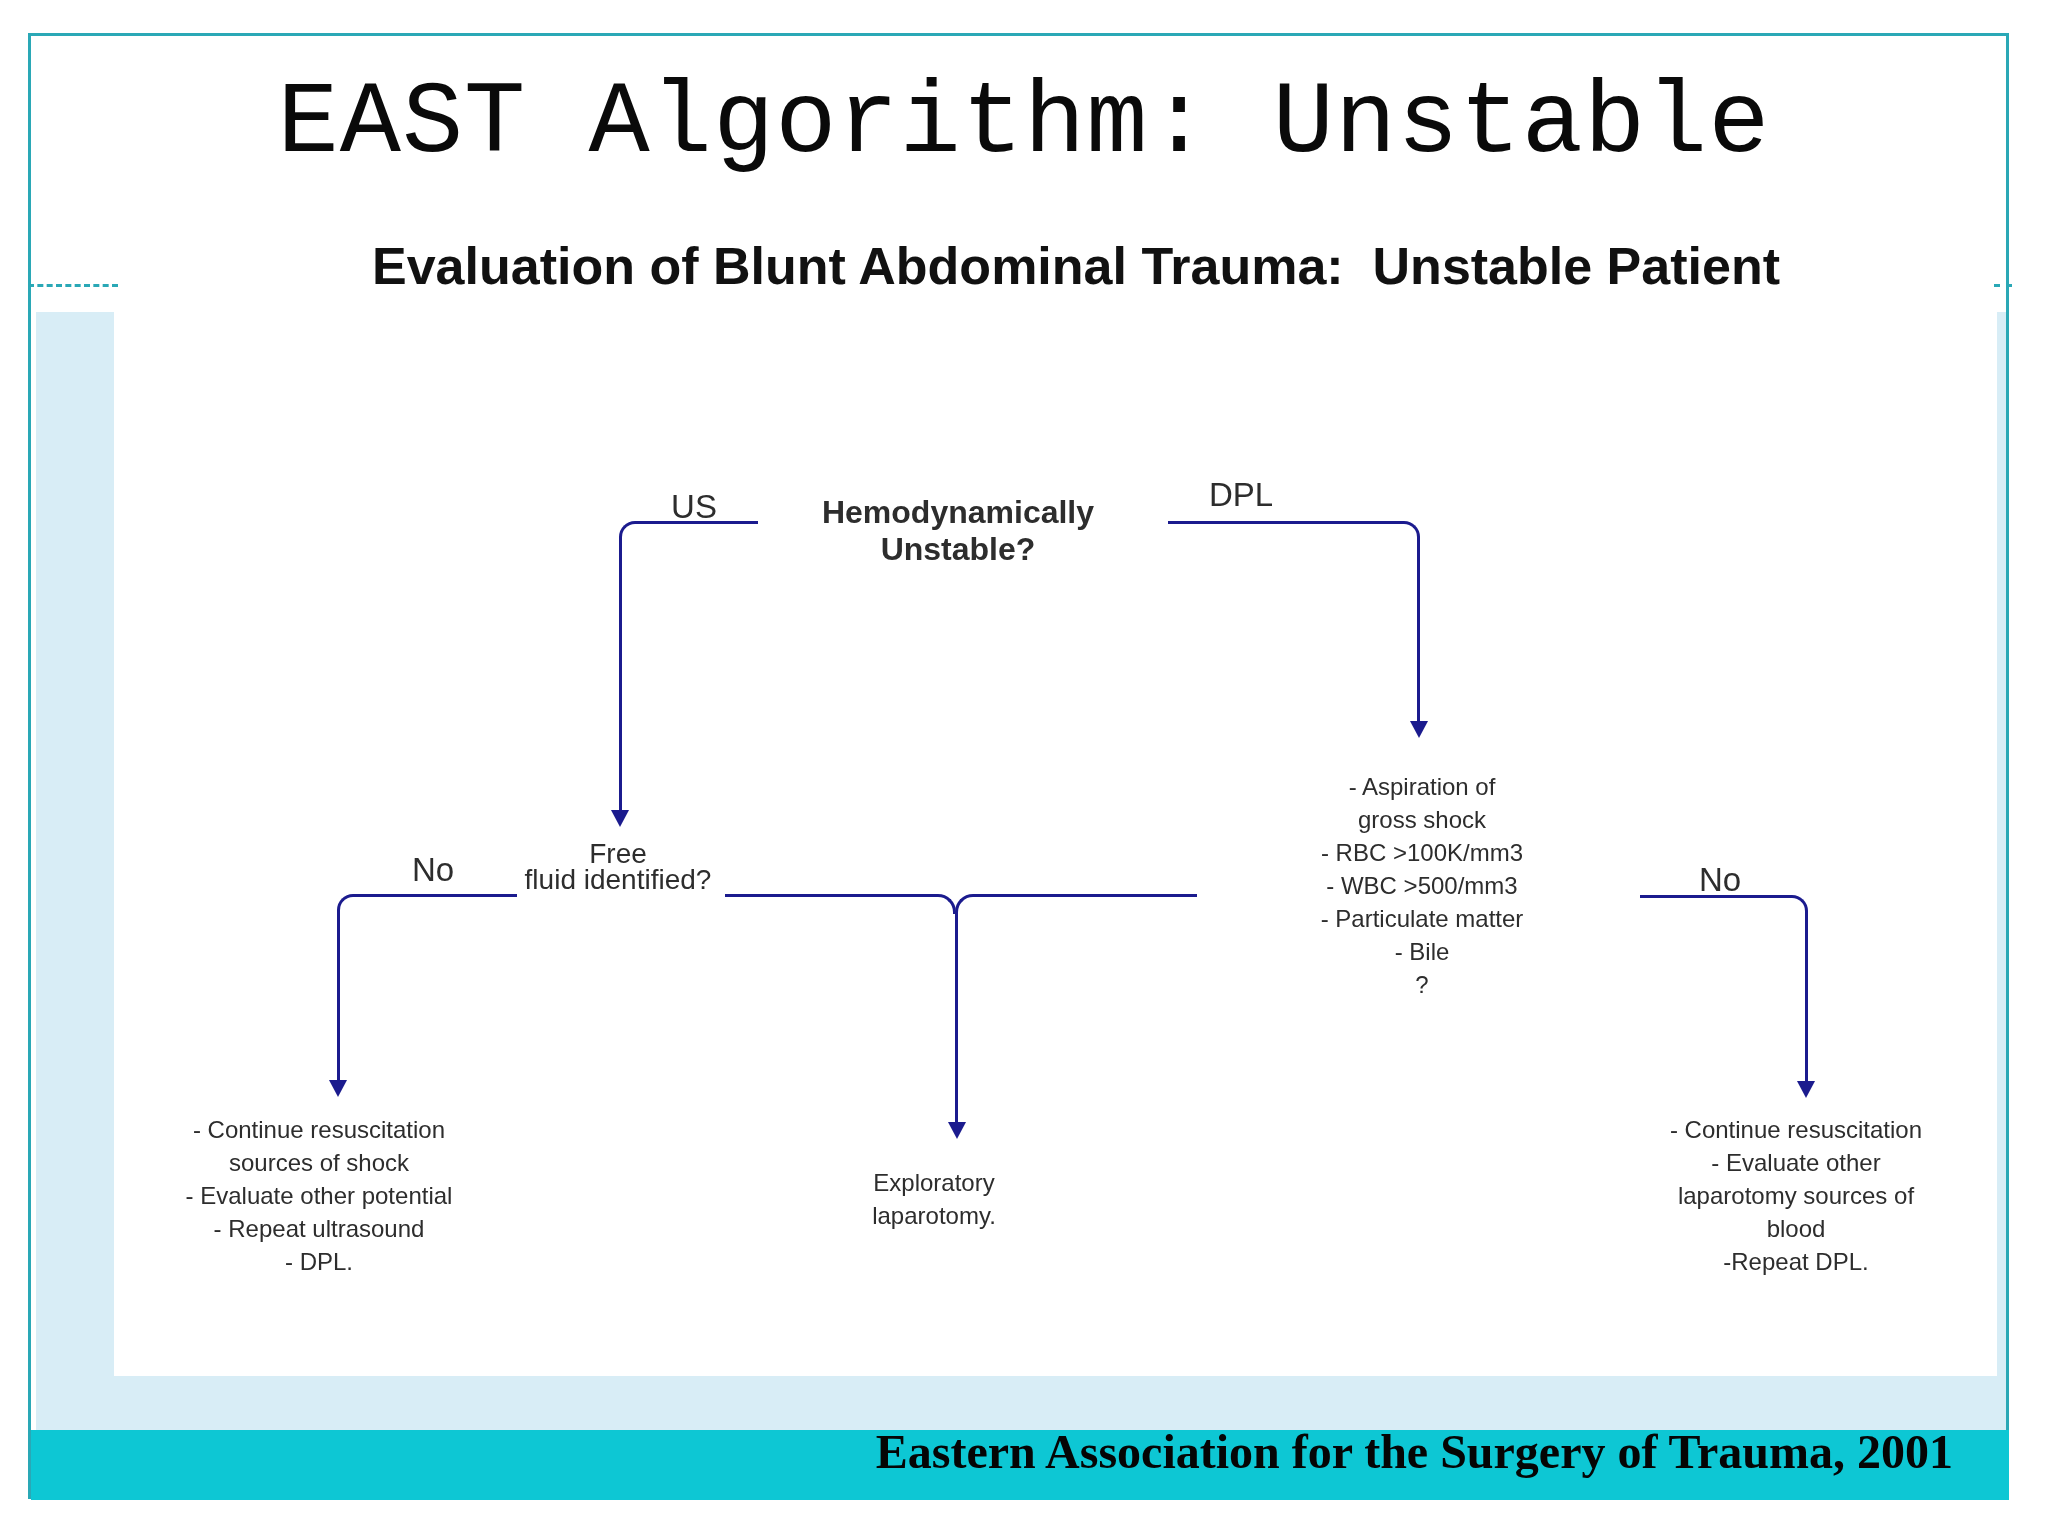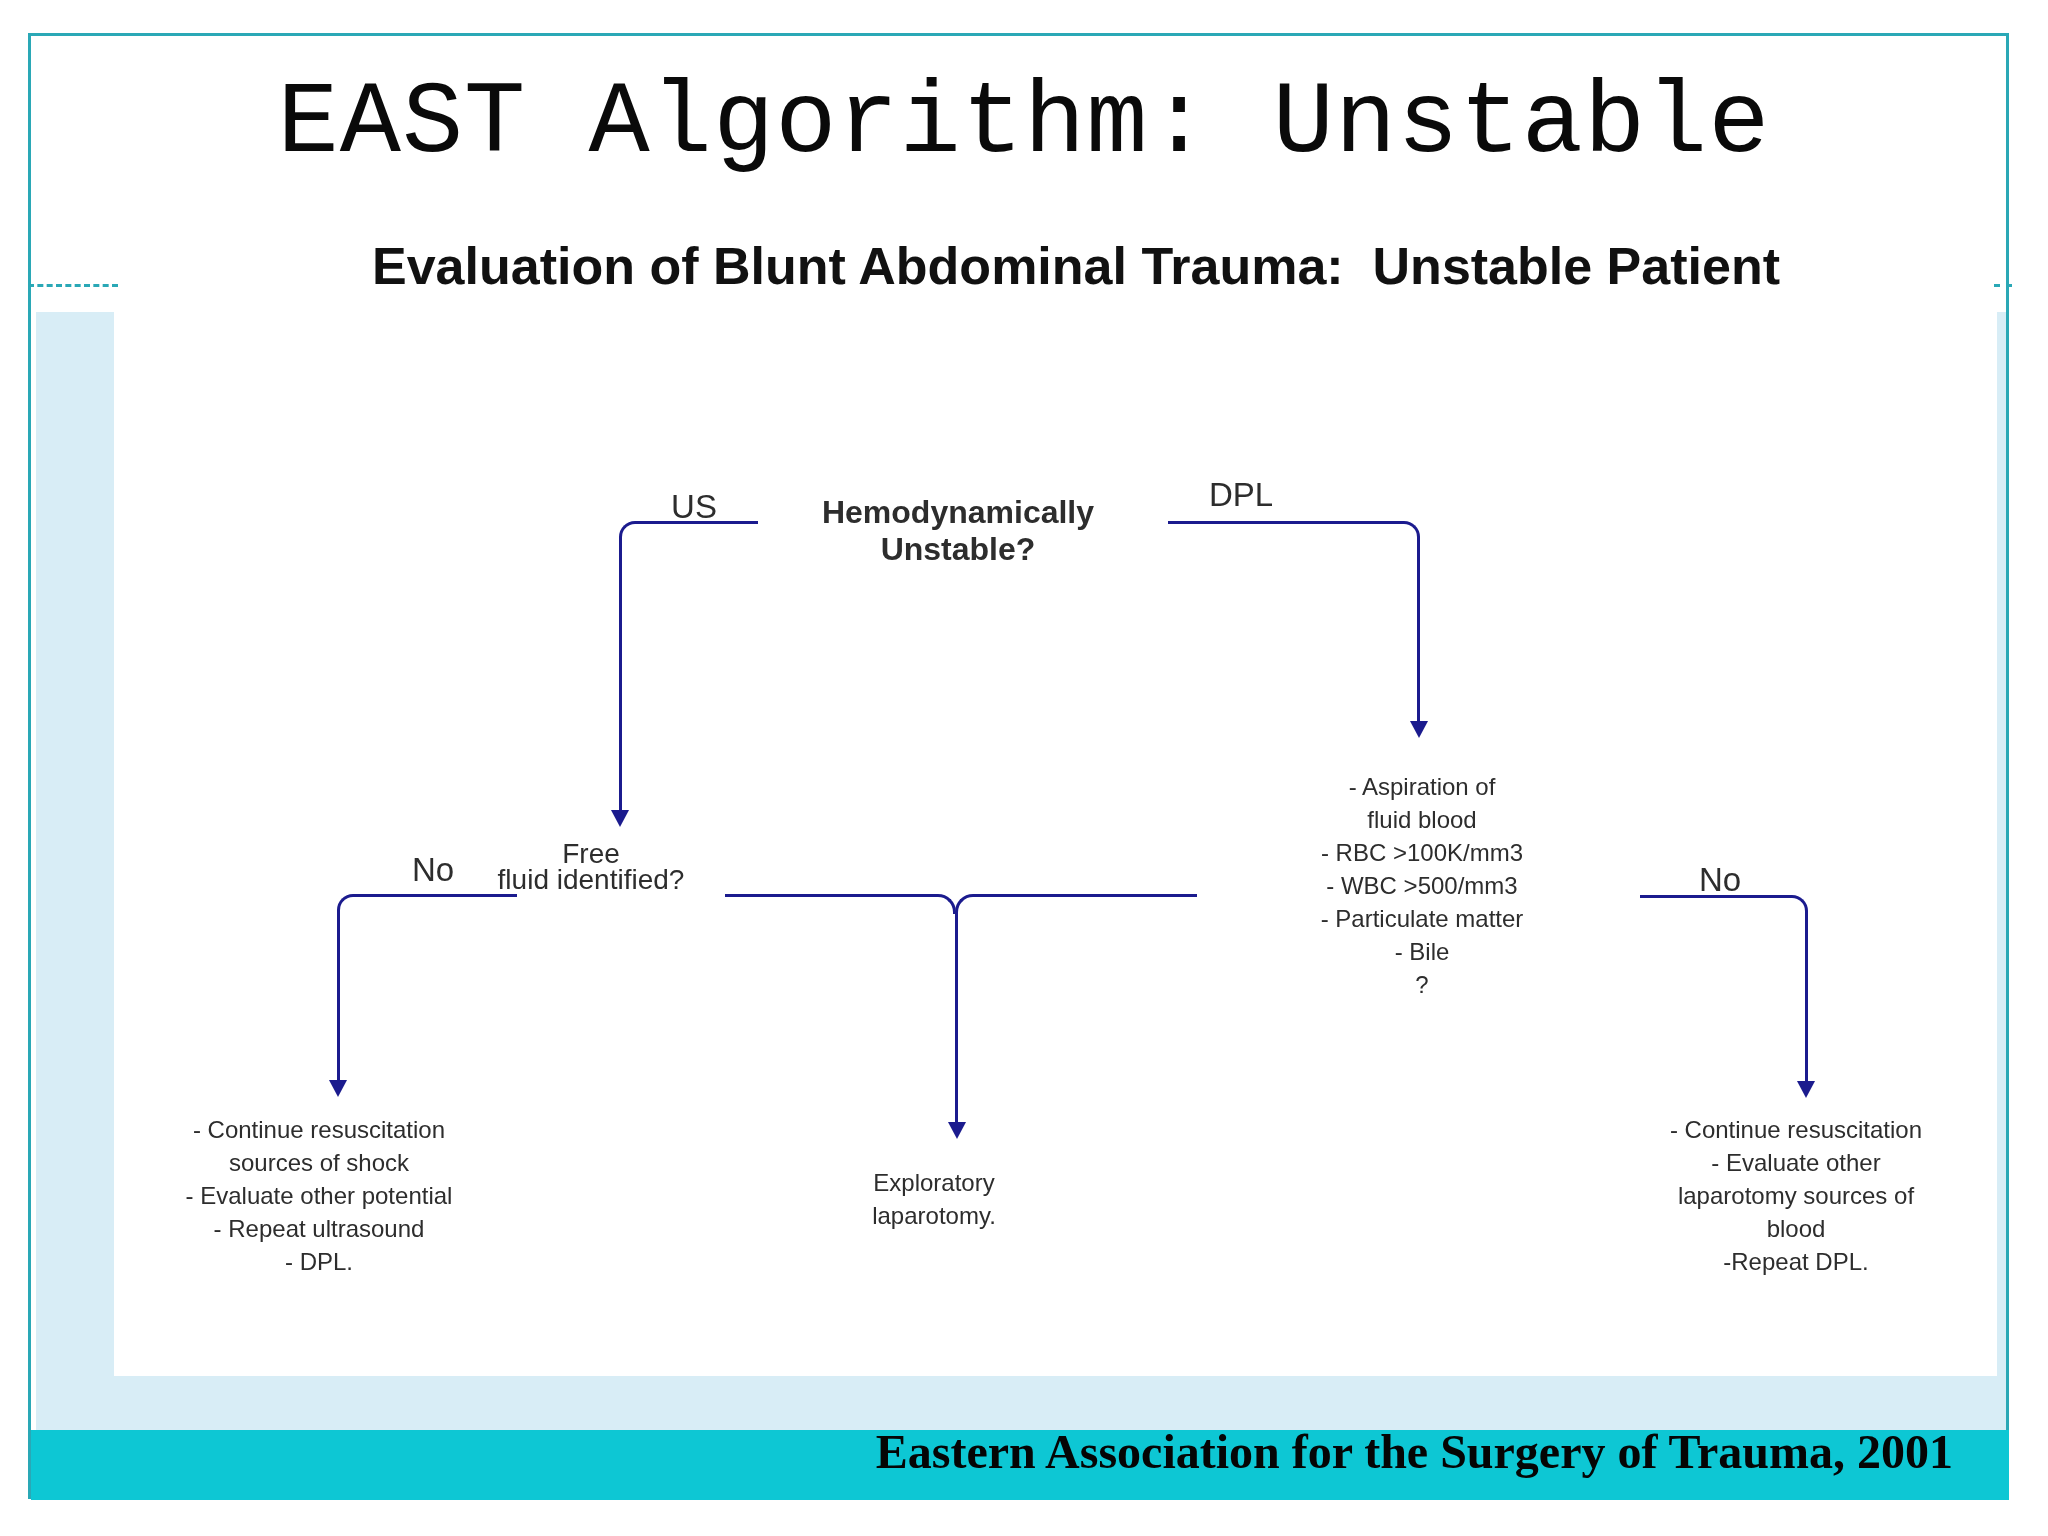--- a/index.html
+++ b/index.html
@@ -65,21 +65,21 @@
   <div class="node lbl" style="left:614px;top:488px;width:160px;">US</div>
   <div class="node q" style="left:758px;top:494px;width:400px;">Hemodynamically Unstable?</div>
   <div class="node lbl" style="left:1161px;top:476px;width:160px;">DPL</div>
 
   <div class="ln l-tl" style="left:619px;top:521px;width:139px;height:291px;"></div>
   <div class="ah" style="left:611px;top:810px;"></div>
 
   <div class="ln l-tr" style="left:1168px;top:521px;width:252px;height:201px;"></div>
   <div class="ah" style="left:1410px;top:721px;"></div>
 
-  <div class="node small" style="left:441px;top:841px;width:300px;">
+  <div class="node small" style="left:468px;top:841px;width:300px;">
     <div>Free</div>
     <div>fluid identified?</div>
   </div>
 
   <div class="node lbl" style="left:353px;top:851px;width:160px;">No</div>
   <div class="node lbl" style="left:1640px;top:861px;width:160px;">No</div>
 
   <div class="ln l-tl" style="left:337px;top:894px;width:180px;height:186px;"></div>
   <div class="ah" style="left:329px;top:1080px;"></div>
 
@@ -88,21 +88,21 @@
   <div class="ln curve-tl" style="left:955px;top:894px;width:20px;height:20px;"></div>
   <div class="ln h" style="left:975px;top:894px;width:222px;"></div>
   <div class="ln v" style="left:955px;top:912px;height:212px;"></div>
   <div class="ah" style="left:948px;top:1122px;"></div>
 
   <div class="ln l-tr" style="left:1640px;top:895px;width:168px;height:186px;"></div>
   <div class="ah" style="left:1797px;top:1081px;"></div>
 
   <div class="node list" style="left:1272px;top:770px;width:300px;">
     <div>- Aspiration of</div>
-    <div>fluid blood</div>
+    <div>gross shock</div>
     <div>- RBC &gt;100K/mm3</div>
     <div>- WBC &gt;500/mm3</div>
     <div>- Particulate matter</div>
     <div>- Bile</div>
     <div>?</div>
   </div>
 
   <div class="node list" style="left:119px;top:1113px;width:400px;">
     <div>- Continue resuscitation</div>
     <div>sources of shock</div>

